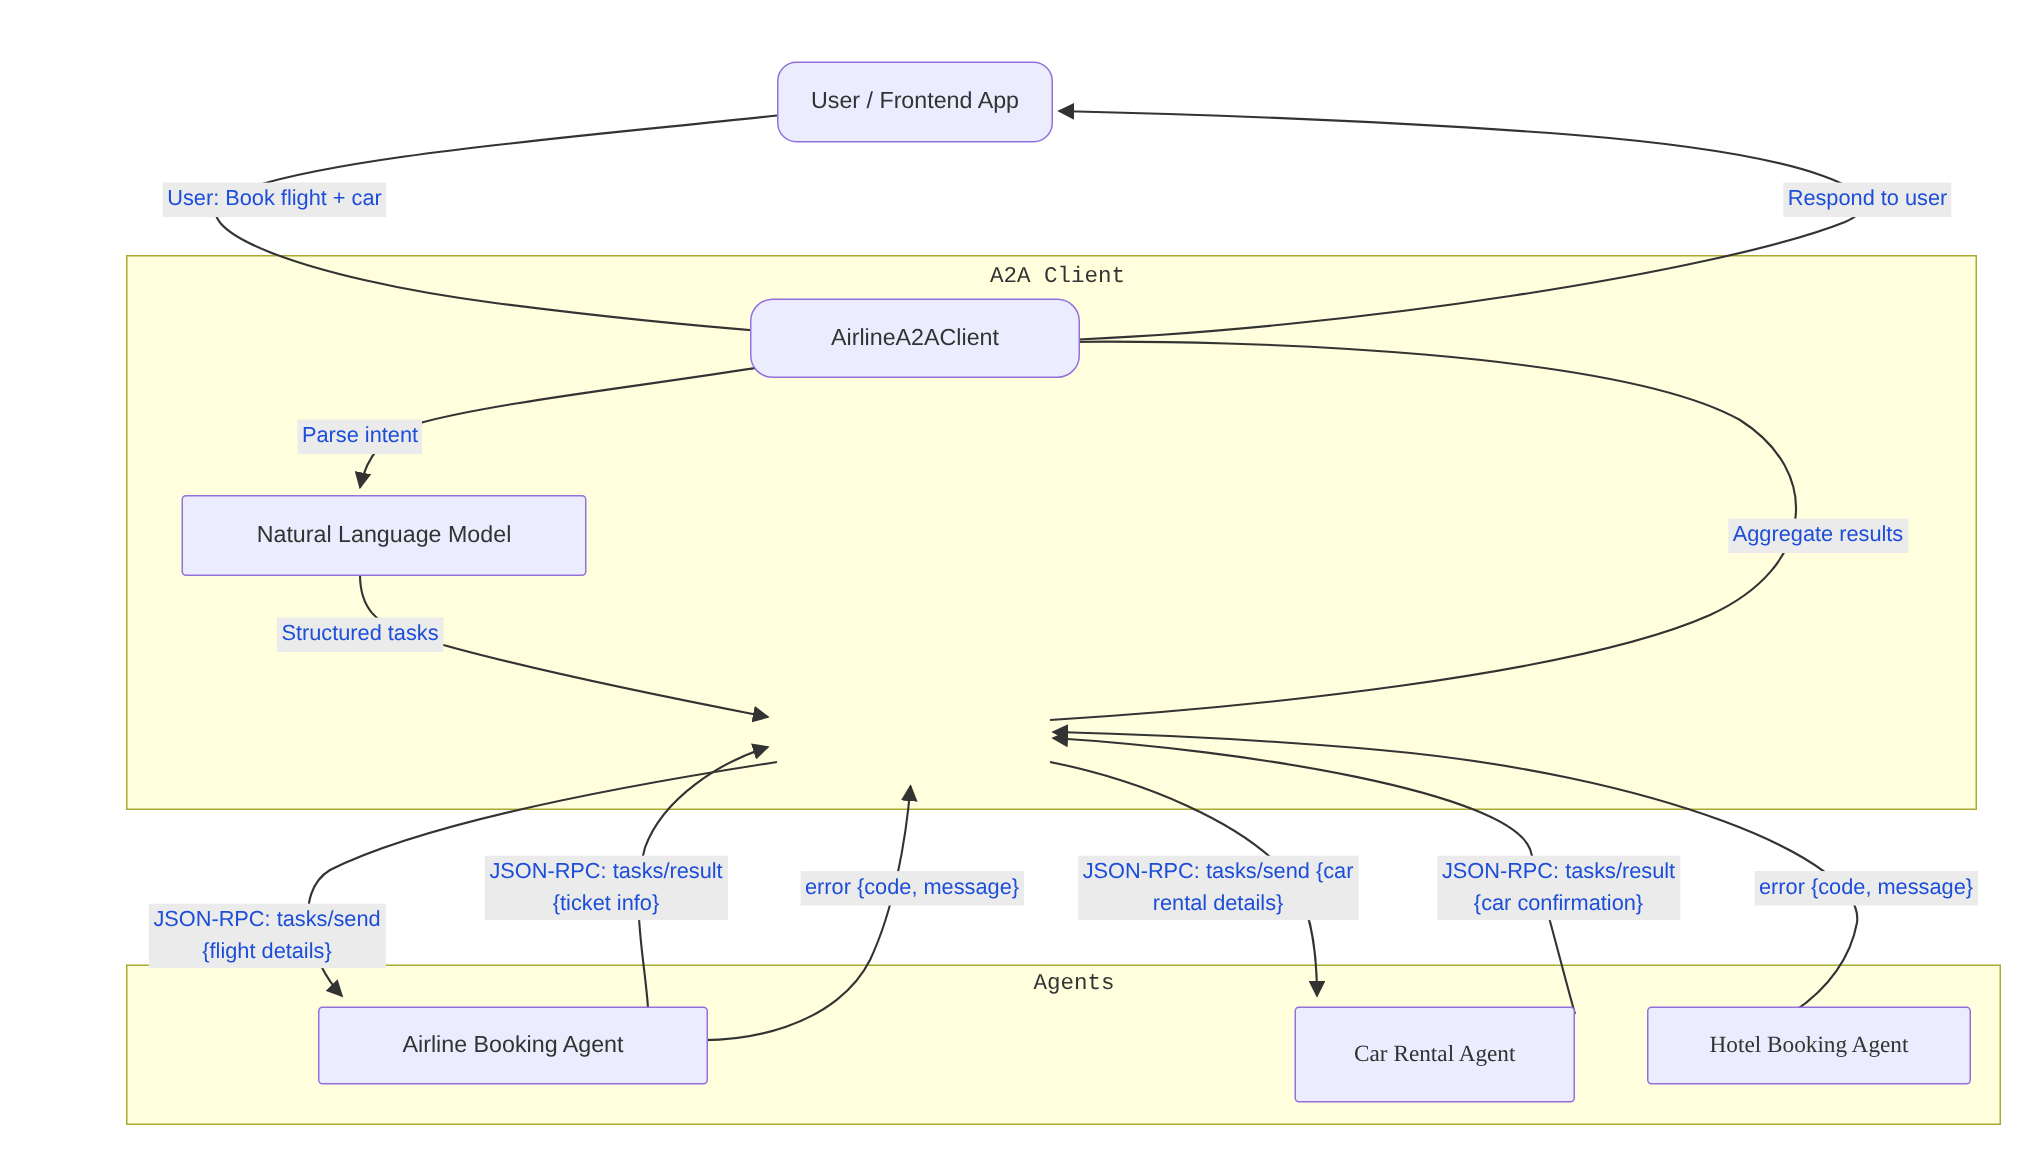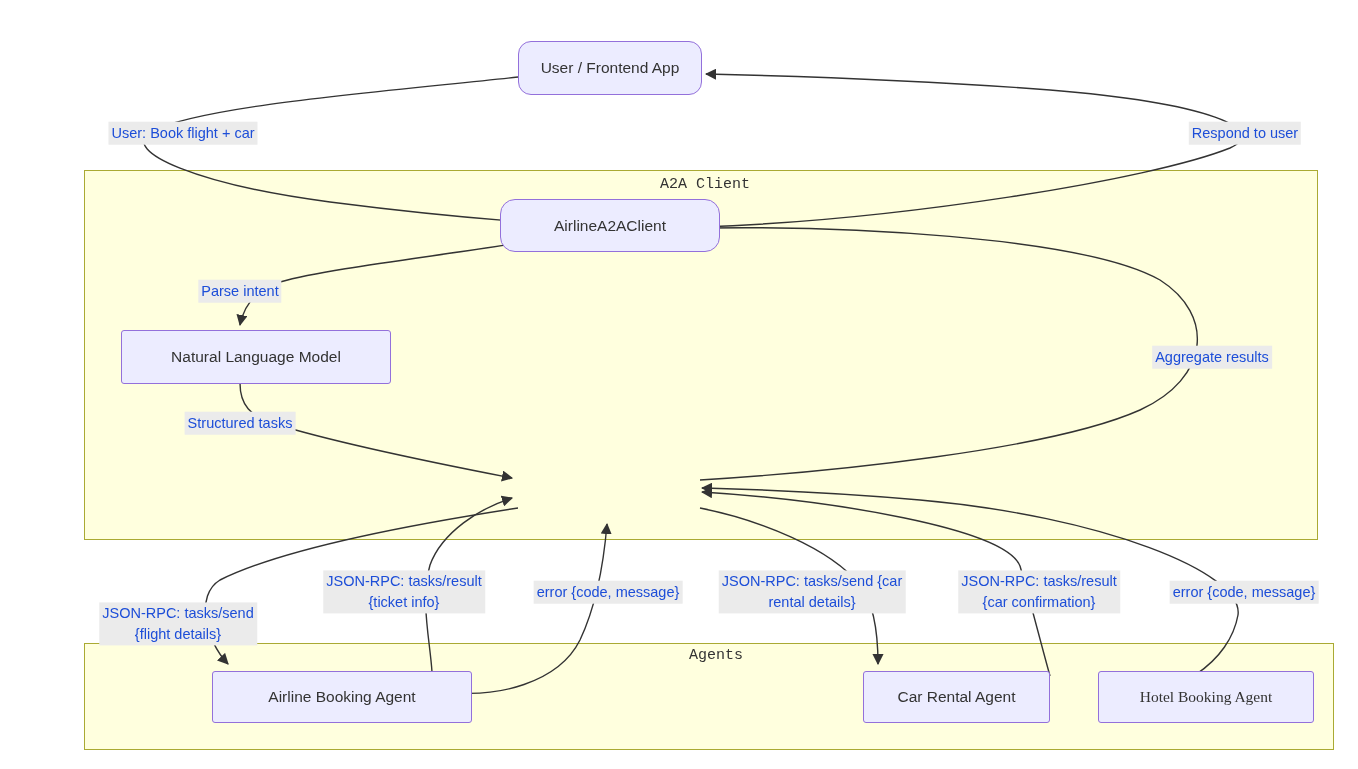--- a/index.html
+++ b/index.html
@@ -113,21 +113,21 @@
 
   <div class="node rounded" style="left:518px; top:41px; width:184px; height:54px;">User / Frontend App</div>
 
   <div class="node" style="left:500px; top:199px; width:220px; height:53px;border-radius:15px;">AirlineA2AClient</div>
 
   <div class="node" style="left:121px; top:330px; width:270px; height:54px;">Natural Language Model</div>
 
 
   <div class="node" style="left:212px; top:671px; width:260px; height:52px;">Airline Booking Agent</div>
 
-  <div class="node" style="left:863px; top:671px; width:187px; height:52px;">Car Rental Agent</div>
+  <div class="node" style="left:863px; top:671px; width:187px; height:64px;font-family:Liberation Serif, serif;">Car Rental Agent</div>
 
   <div class="node" style="left:1098px; top:671px; width:216px; height:52px;font-family:Liberation Serif, serif;">Hotel Booking Agent</div>
 
   <div class="edge-label" style="left:183px; top:133px;">User: Book flight + car</div>
 
   <div class="edge-label" style="left:1245px; top:133px;">Respond to user</div>
 
   <div class="edge-label" style="left:240px; top:291px;">Parse intent</div>
 
   <div class="edge-label" style="left:240px; top:423px;">Structured tasks</div>

